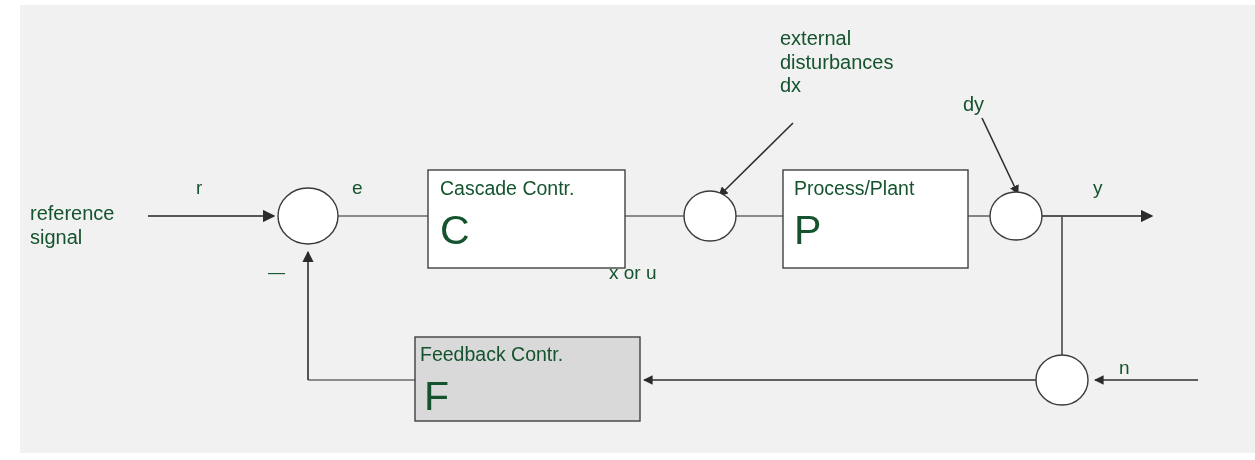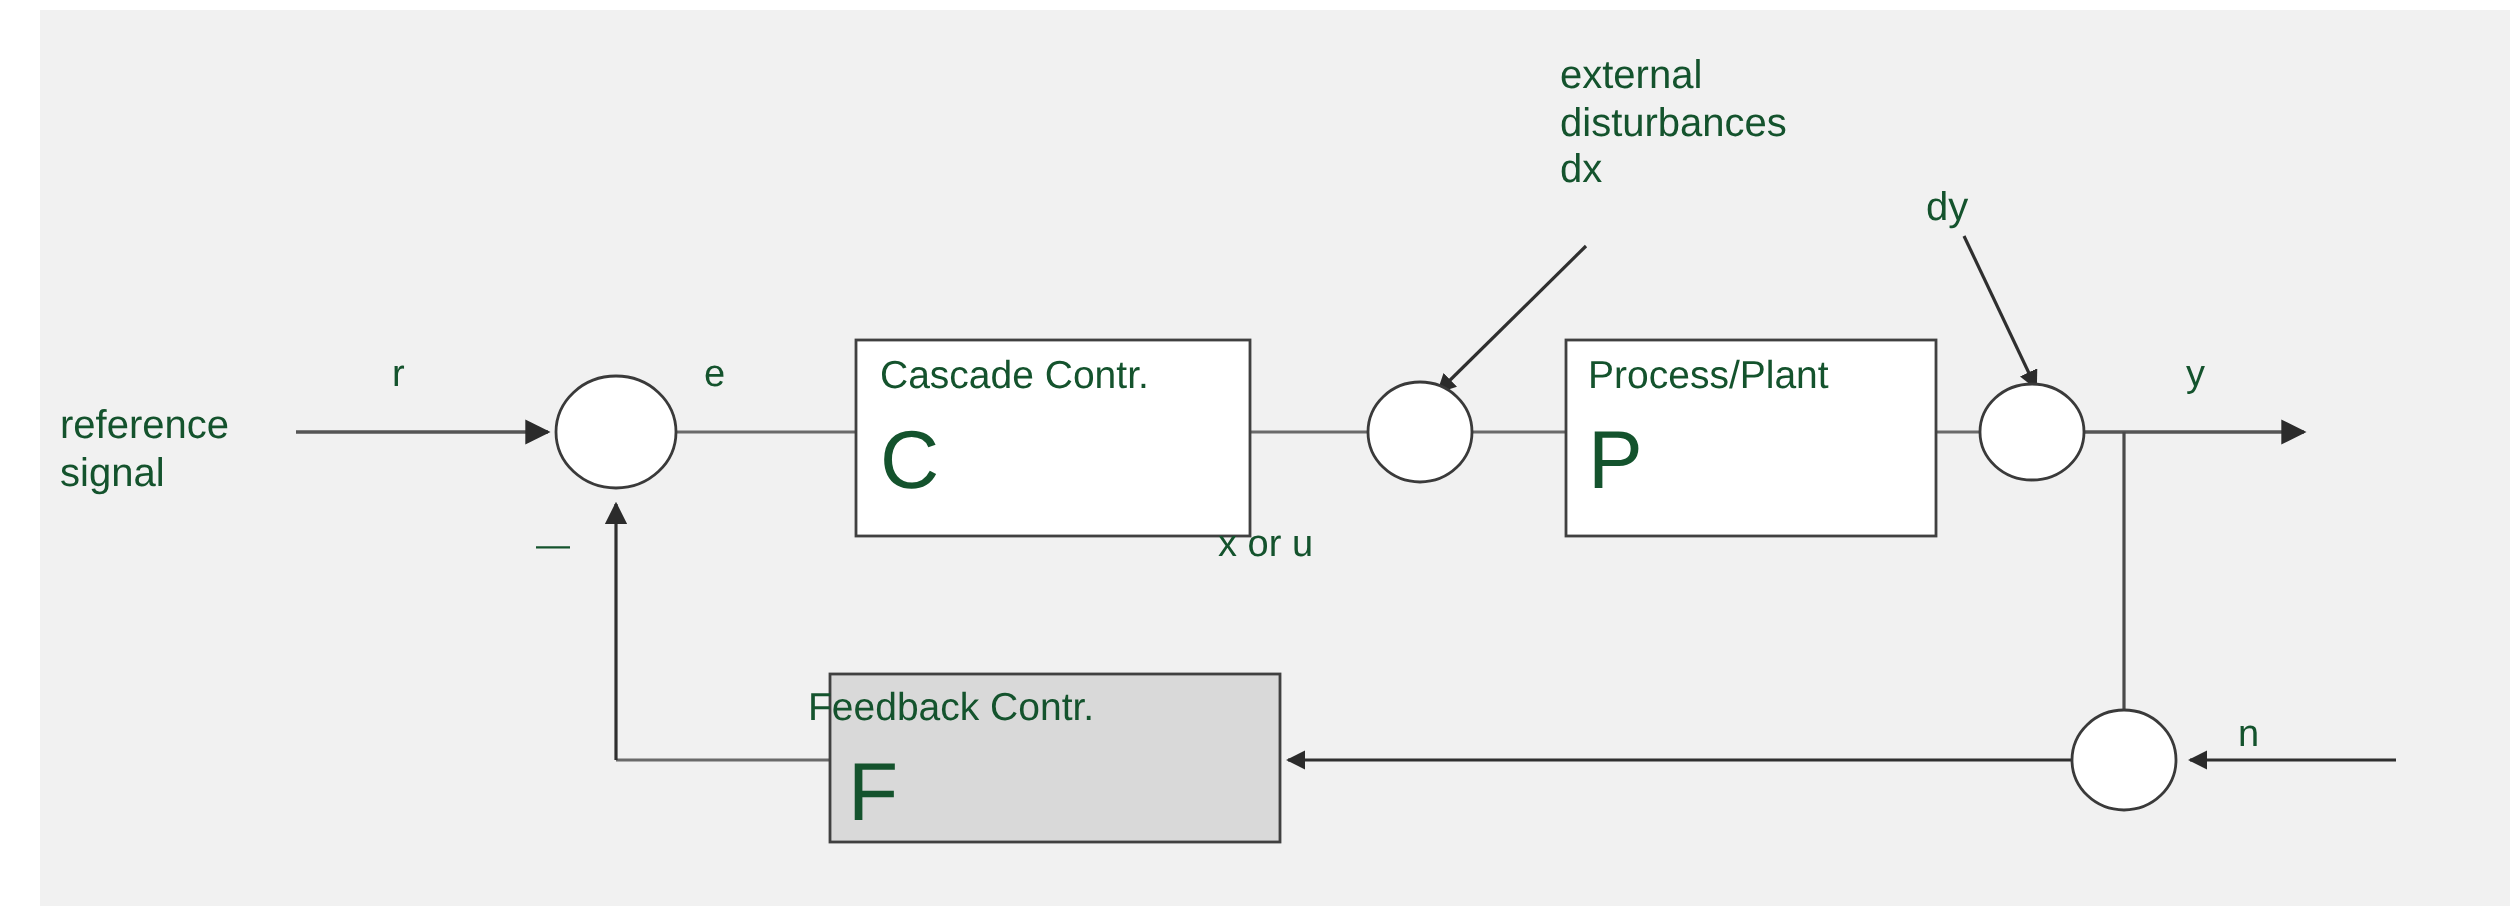--- a/index.html
+++ b/index.html
@@ -113,20 +113,20 @@
   <div class="lbl lbl-big" style="left:794px; top:210px;">P</div>
 
   <div class="lbl lbl-md" style="left:780px; top:27px;">external
 disturbances
 dx</div>
 
   <div class="lbl lbl-md" style="left:963px; top:93px;">dy</div>
 
   <div class="lbl lbl-sm" style="left:1093px; top:177px;">y</div>
 
-  <div class="lbl lbl-blockname" style="left:404px; top:343px;">Feedback Contr.</div>
+  <div class="lbl lbl-blockname" style="left:420px; top:343px;">Feedback Contr.</div>
 
   <div class="lbl lbl-big" style="left:424px; top:376px;">F</div>
 
   <div class="lbl lbl-sm" style="left:1119px; top:357px;">n</div>
 
 
 </div>
 
 </body></html>

